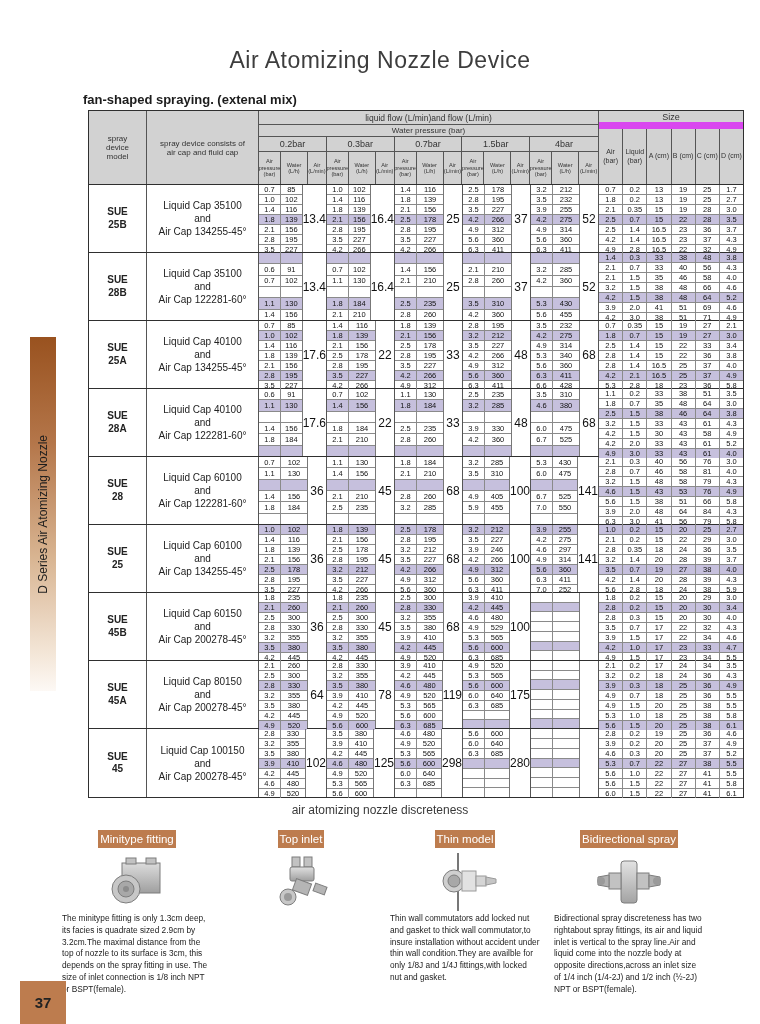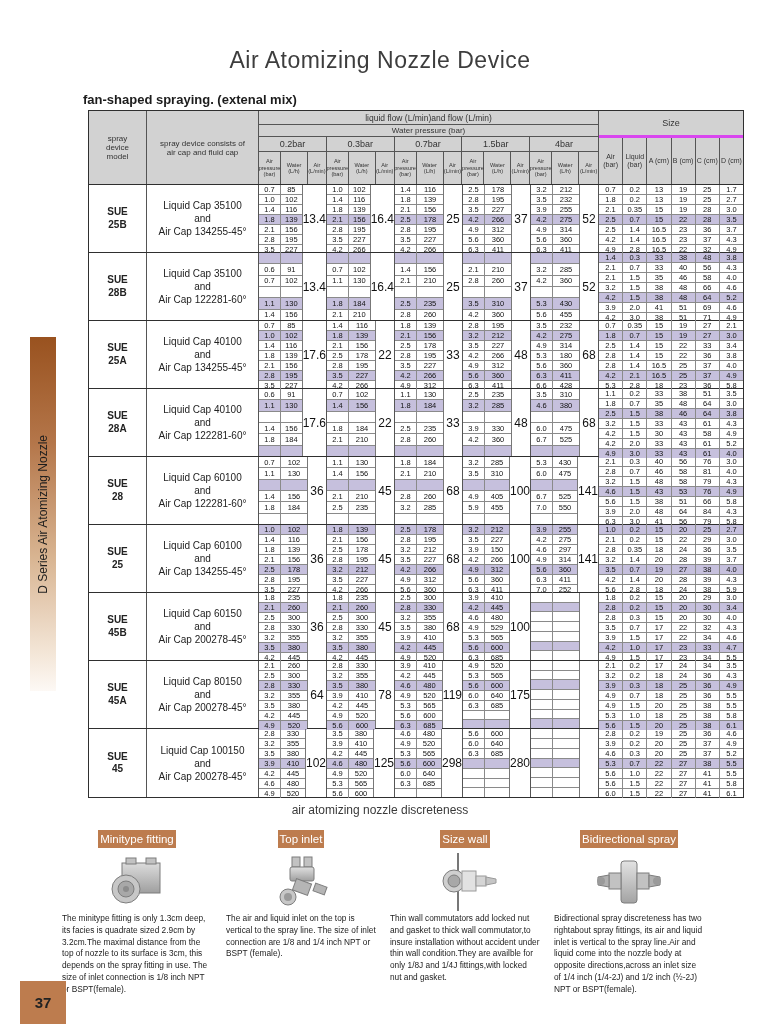--- a/index.html
+++ b/index.html
@@ -21,21 +21,21 @@
   .prs{height:15px;}
   .pcellh{width:68px;border-right:1px solid #555;font-size:9px;display:flex;align-items:center;justify-content:center;box-sizing:border-box;}
   .prs .pcellh:last-child,.subs .subg:last-child{border-right:none;}
   .subs{flex:1;border-bottom:none;}
   .subg{width:68px;display:flex;border-right:1px solid #555;box-sizing:border-box;}
   .s1,.s2,.s3{display:flex;align-items:center;justify-content:center;text-align:center;font-size:5.6px;line-height:1.15;box-sizing:border-box;}
   .s1{width:22px;border-right:1px solid #555;}
   .s2{width:27px;border-right:1px solid #555;}
   .s3{flex:1;}
   .size-area{flex:1;display:flex;flex-direction:column;}
-  .size-title{height:27px;border-bottom:3px solid #d946ef;display:flex;align-items:center;justify-content:center;font-size:9px;box-sizing:border-box;}
+  .size-title{height:18px;border-bottom:7px solid #d946ef;display:flex;align-items:center;justify-content:center;font-size:9px;box-sizing:border-box;}
   .size-cols{flex:1;display:flex;}
   .scolh{flex:1;border-right:1px solid #555;font-size:7px;line-height:1.15;display:flex;align-items:center;justify-content:center;text-align:center;box-sizing:border-box;padding:1px;}
   .scolh:last-child{border-right:none;}
 
   .block{display:flex;height:68px;border-bottom:1px solid #2f2f2f;background:#fff;box-sizing:border-box;}
   .block:last-child{border-bottom:none;}
   .model{width:58px;border-right:1px solid #555;display:flex;flex-direction:column;align-items:center;justify-content:center;
          font-weight:bold;font-size:10px;color:#222;line-height:1.25;box-sizing:border-box;}
   .cap{width:112px;border-right:1px solid #555;display:flex;flex-direction:column;align-items:center;justify-content:center;
        font-size:10px;color:#222;line-height:1.3;box-sizing:border-box;text-align:center;}
@@ -731,21 +731,21 @@
             <div class="prow hl">
               <div class="pv">4.2</div>
               <div class="wv">275</div>
             </div>
             <div class="prow">
               <div class="pv">4.9</div>
               <div class="wv">314</div>
             </div>
             <div class="prow">
               <div class="pv">5.3</div>
-              <div class="wv">180</div>
+              <div class="wv">340</div>
             </div>
             <div class="prow">
               <div class="pv">5.6</div>
               <div class="wv">360</div>
             </div>
             <div class="prow hl">
               <div class="pv">6.3</div>
               <div class="wv">411</div>
             </div>
             <div class="prow">
@@ -1356,21 +1356,21 @@
             <div class="prow hl">
               <div class="pv">3.2</div>
               <div class="wv">212</div>
             </div>
             <div class="prow">
               <div class="pv">3.5</div>
               <div class="wv">227</div>
             </div>
             <div class="prow">
               <div class="pv">3.9</div>
-              <div class="wv">150</div>
+              <div class="wv">246</div>
             </div>
             <div class="prow">
               <div class="pv">4.2</div>
               <div class="wv">266</div>
             </div>
             <div class="prow hl">
               <div class="pv">4.9</div>
               <div class="wv">312</div>
             </div>
             <div class="prow">
@@ -2218,24 +2218,23 @@
             </defs>
             <rect x="26" y="4" width="8" height="10" fill="#c2c2c2" stroke="#7d7d7d"></rect>
             <rect x="38" y="4" width="8" height="10" fill="#c2c2c2" stroke="#7d7d7d"></rect>
             <rect x="24" y="14" width="24" height="14" rx="2" fill="url(#g2)" stroke="#7d7d7d"></rect>
             <rect x="28" y="28" width="16" height="12" fill="#b5b5b5" stroke="#7d7d7d" transform="rotate(20 36 34)"></rect>
             <circle cx="22" cy="44" r="8" fill="#c7c7c7" stroke="#7d7d7d"></circle>
             <circle cx="22" cy="44" r="4" fill="#9a9a9a"></circle>
             <rect x="48" y="32" width="12" height="8" fill="#b5b5b5" stroke="#7d7d7d" transform="rotate(20 54 36)"></rect>
           </svg>
         </div>
-        <div class="ftext">The air and liquid inlet on the top is vertical to the spray line. The size of inlet connection are 1/8 and 1/4 inch NPT or BSPT (female).</div>
       </div>
       <div class="fcol">
-        <div class="badge">Size wall</div>
+        <div class="badge">Thin model</div>
         <div class="fimg">
           <svg width="70" height="58" viewBox="0 0 70 58">
             <line x1="28" y1="0" x2="28" y2="58" stroke="#777" stroke-width="2"></line>
             <circle cx="24" cy="28" r="11" fill="#cfcfcf" stroke="#7d7d7d"></circle>
             <circle cx="24" cy="28" r="6" fill="#a8a8a8" stroke="#7d7d7d"></circle>
             <rect x="32" y="18" width="14" height="20" fill="#e2e2e2" stroke="#9a9a9a"></rect>
             <rect x="46" y="23" width="10" height="10" fill="#d5d5d5" stroke="#9a9a9a"></rect>
             <polygon points="56,24 66,26 66,30 56,32" fill="#c5c5c5" stroke="#9a9a9a"></polygon>
           </svg>
         </div>

